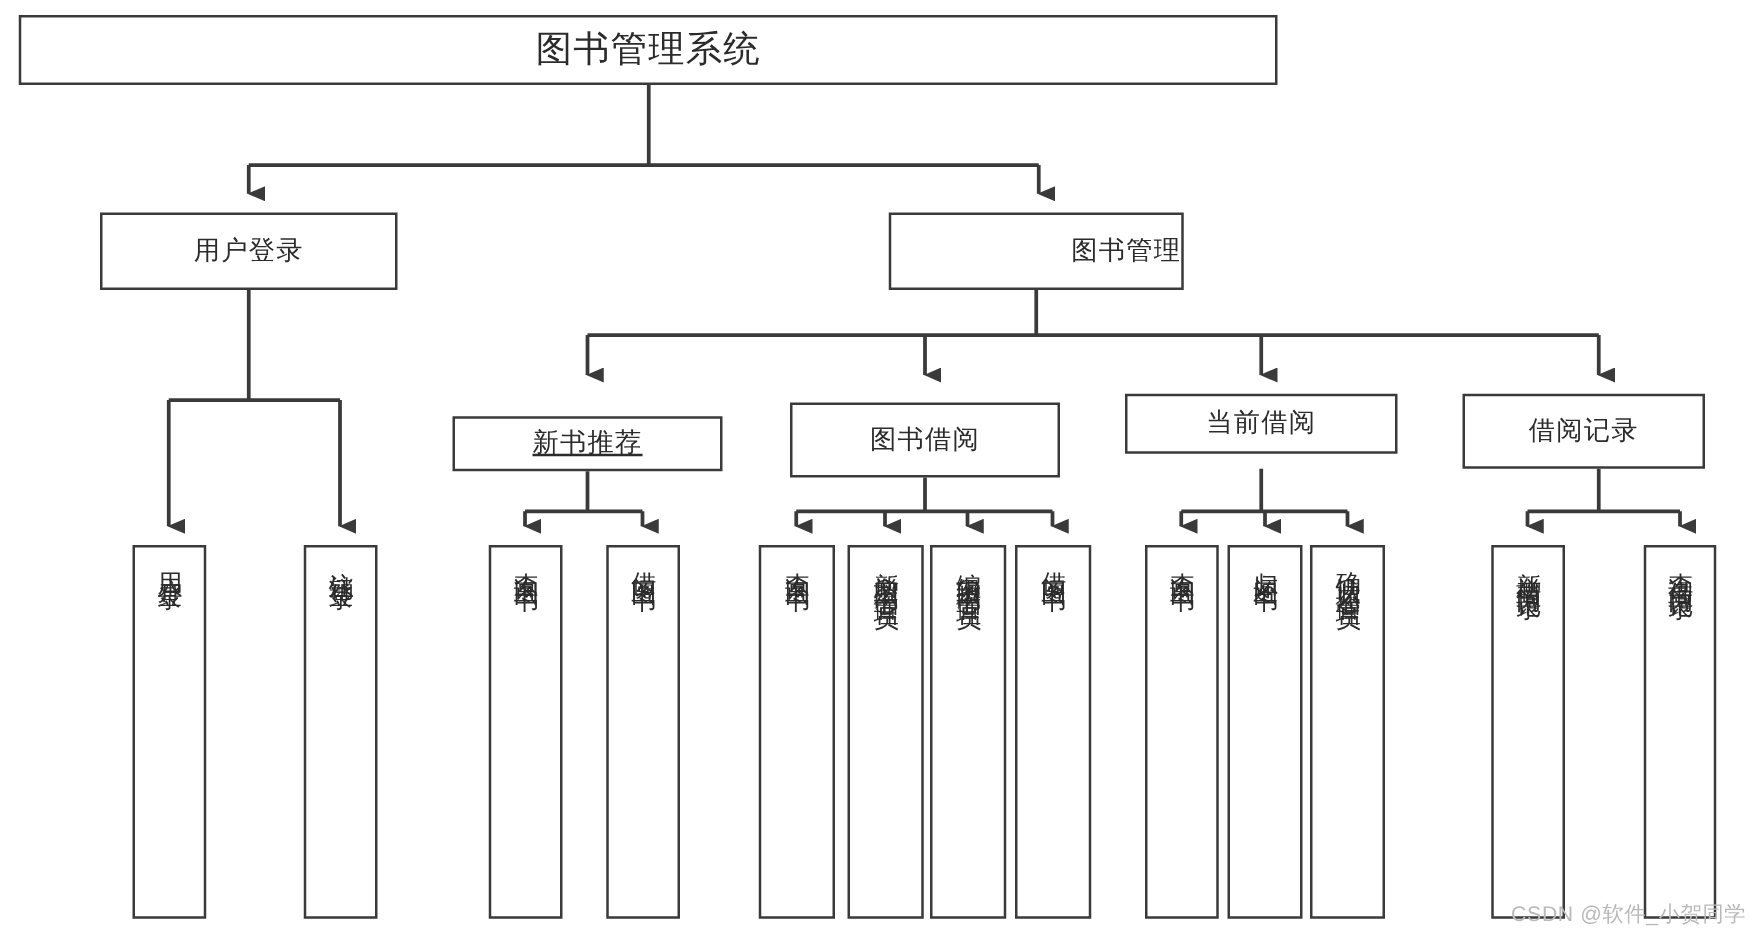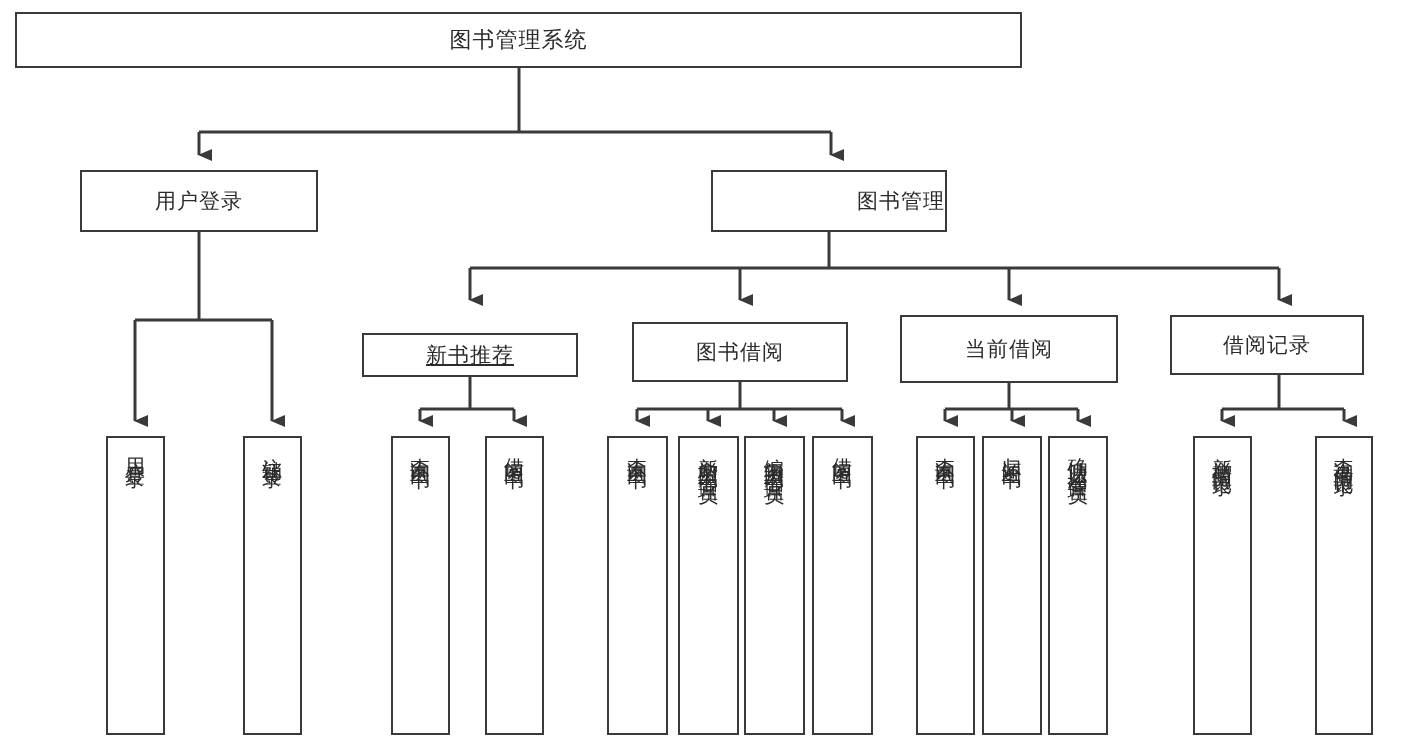--- a/index.html
+++ b/index.html
@@ -35,21 +35,21 @@
     align-items: center;
     justify-content: center;
     color: #2b2b2b;
   }
   .node.h {
     font-size: 21px;
     letter-spacing: 1px;
     line-height: 1.2;
   }
   .node.root {
-    font-size: 22px;
+    font-size: 29px;
   }
   .node.v {
     font-size: 20px;
     padding: 4px 0;
     align-items: flex-start;
   }
   .vtext {
     writing-mode: vertical-rl;
     text-orientation: upright;
     letter-spacing: 4px;
@@ -134,21 +134,21 @@
   <div class="node h" style="left:711px; top:170px; width:236px; height:62px;justify-content:flex-end;">
     <span>图书管理</span>
   </div>
 
   <div class="node h" style="left:362px; top:333px; width:216px; height:44px;text-decoration:underline;">
     <span>新书推荐</span>
   </div>
   <div class="node h" style="left:632px; top:322px; width:216px; height:60px;">
     <span>图书借阅</span>
   </div>
-  <div class="node h" style="left:900px; top:315px; width:218px; height:68px;">
+  <div class="node h" style="left:900px; top:315px; width:218px; height:48px;">
     <span>当前借阅</span>
   </div>
   <div class="node h" style="left:1170px; top:315px; width:194px; height:60px;">
     <span>借阅记录</span>
   </div>
 
   <div class="node v" style="left:106px; top:436px; width:59px; height:299px;">
     <span class="vtext">用户登录</span>
   </div>
   <div class="node v" style="left:243px; top:436px; width:59px; height:299px;">
@@ -185,13 +185,14 @@
     <span class="vtext">确认归还（管理员）</span>
   </div>
 
   <div class="node v" style="left:1193px; top:436px; width:59px; height:299px;">
     <span class="vtext">新增借阅记录</span>
   </div>
   <div class="node v" style="left:1315px; top:436px; width:58px; height:299px;">
     <span class="vtext">查询借阅记录</span>
   </div>
 
+  <div class="watermark">CSDN @软件_小贺同学</div>
 </div>
 
 </body></html>

